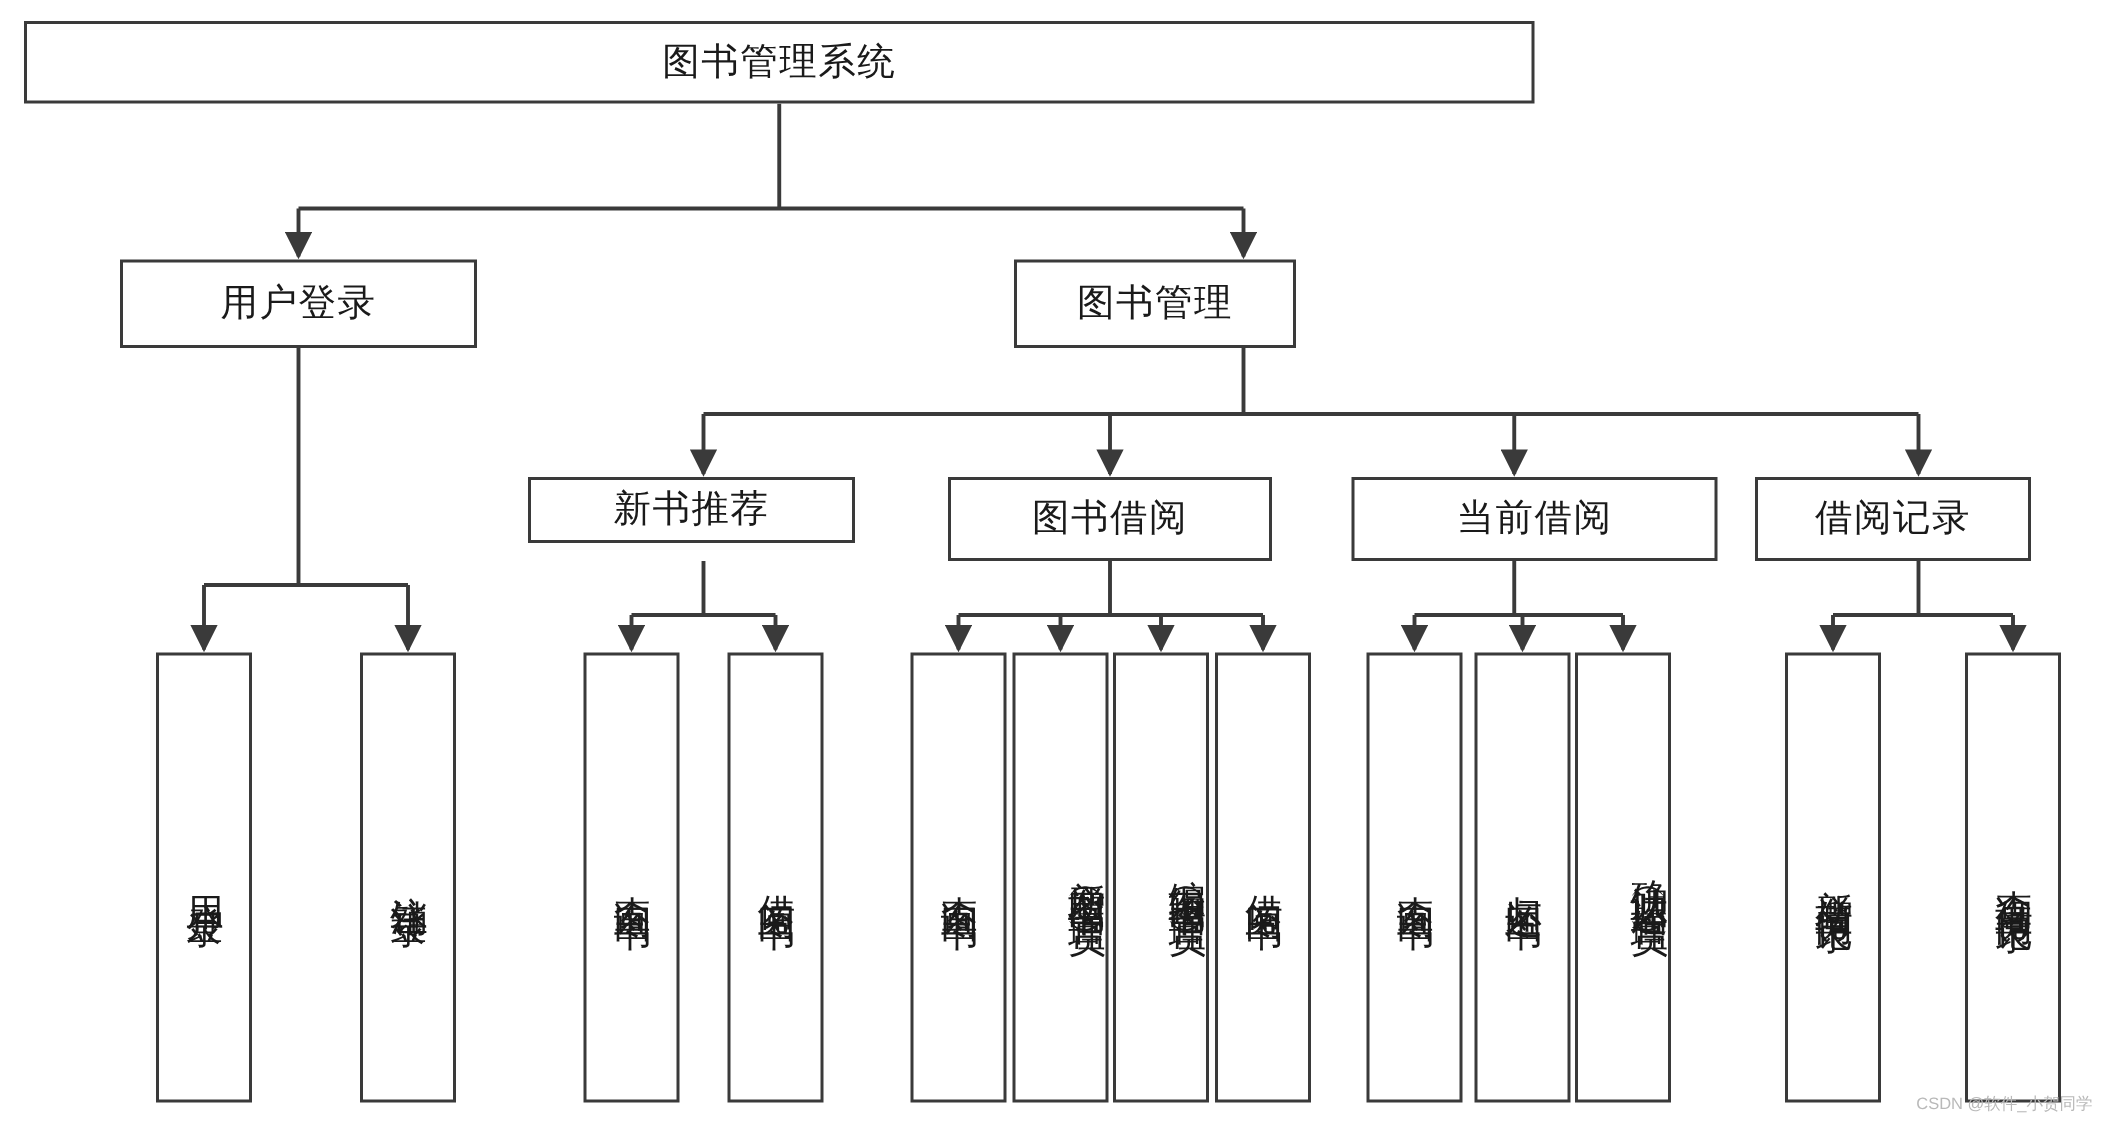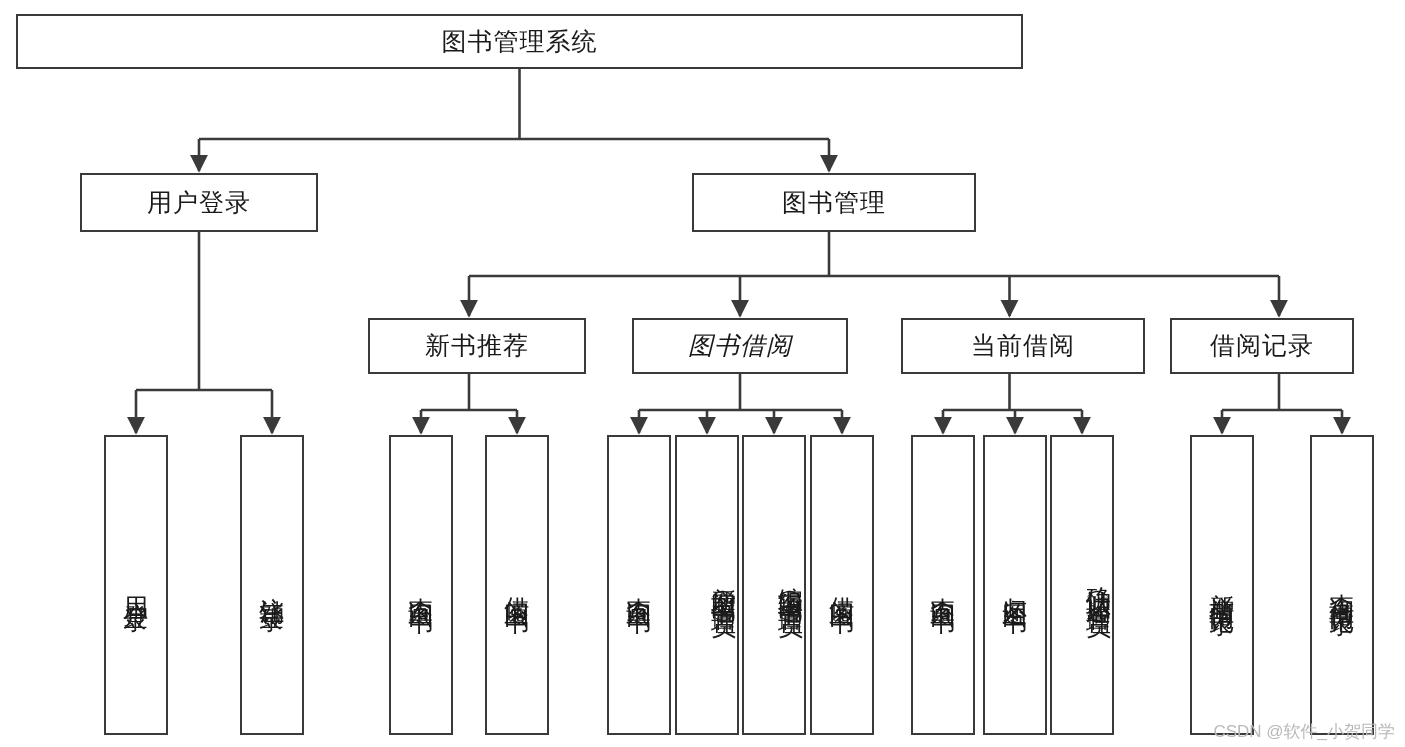--- a/index.html
+++ b/index.html
@@ -50,21 +50,21 @@
     padding: 10px 0;
     align-items: flex-start;
   }
   .node-v.vcenter {
     align-items: center;
   }
   .watermark {
     position: absolute;
     right: 10px;
     bottom: 4px;
-    font-size: 17px;
+    font-size: 11px;
     color: #b9b9b9;
     white-space: nowrap;
     user-select: none;
   }
 </style>
 </head>
 <body>
 
 <div id="stage">
 
@@ -107,23 +107,23 @@
         <path d="M 1279 374 L 1279 410"></path>
         <path d="M 1222 410 L 1342 410"></path>
         <path d="M 1222 410 L 1222 433" marker-end="url(#arrow)"></path>
         <path d="M 1342 410 L 1342 433" marker-end="url(#arrow)"></path>
       </g>
   </svg>
 
   <div id="nodes-layer">
       <div class="node node-h" style="left: 16px; top: 14px; width: 1007px; height: 55px;">图书管理系统</div>
       <div class="node node-h" style="left: 80px; top: 173px; width: 238px; height: 59px;">用户登录</div>
-      <div class="node node-h" style="left: 692px; top: 173px; width: 284px; height: 59px;">图书管理</div>
-      <div class="node node-h" style="left: 368px; top: 318px; width: 218px; height: 56px;">新书推荐</div>
-      <div class="node node-h" style="left: 632px; top: 318px; width: 216px; height: 56px; font-style: italic;">图书借阅</div>
+      <div class="node node-h" style="left: 676px; top: 173px; width: 188px; height: 59px;">图书管理</div>
+      <div class="node node-h" style="left: 352px; top: 318px; width: 218px; height: 44px;">新书推荐</div>
+      <div class="node node-h" style="left: 632px; top: 318px; width: 216px; height: 56px;">图书借阅</div>
       <div class="node node-h" style="left: 901px; top: 318px; width: 244px; height: 56px;">当前借阅</div>
       <div class="node node-h" style="left: 1170px; top: 318px; width: 184px; height: 56px;">借阅记录</div>
       <div class="node node-v vcenter" style="left: 104px; top: 435px; width: 64px; height: 300px;">用户登录</div>
       <div class="node node-v vcenter" style="left: 240px; top: 435px; width: 64px; height: 300px;">注销登录</div>
       <div class="node node-v vcenter" style="left: 389px; top: 435px; width: 64px; height: 300px;">查询图书</div>
       <div class="node node-v vcenter" style="left: 485px; top: 435px; width: 64px; height: 300px;">借阅图书</div>
       <div class="node node-v vcenter" style="left: 607px; top: 435px; width: 64px; height: 300px;">查询图书</div>
       <div class="node node-v" style="left: 675px; top: 435px; width: 64px; height: 300px;">新增图书（管理员）</div>
       <div class="node node-v" style="left: 742px; top: 435px; width: 64px; height: 300px;">编辑图书（管理员）</div>
       <div class="node node-v vcenter" style="left: 810px; top: 435px; width: 64px; height: 300px;">借阅图书</div>

